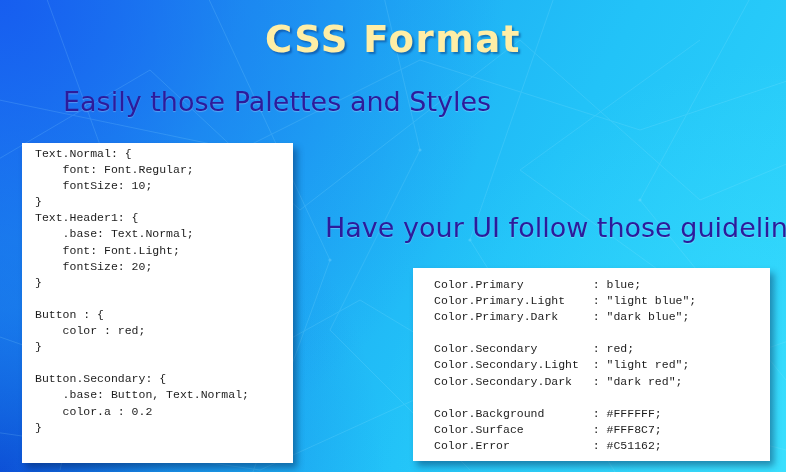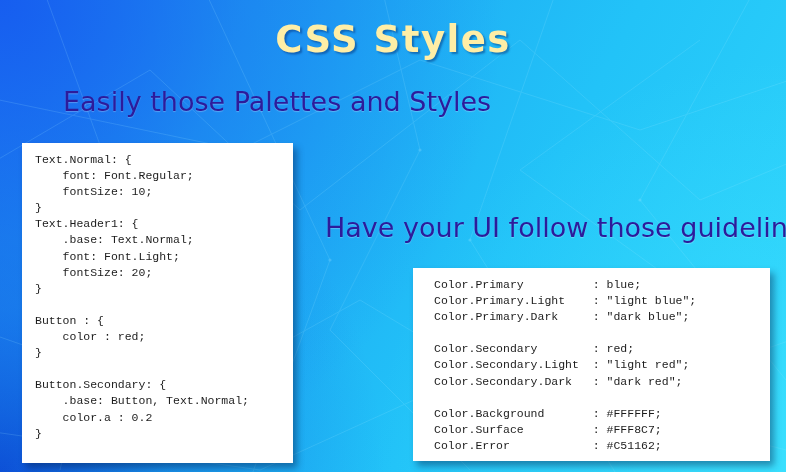--- a/index.html
+++ b/index.html
@@ -85,21 +85,21 @@
     margin: 0;
   }
 
   #code-left {
     left: 22px;
     top: 143px;
     width: 271px;
     height: 320px;
   }
   #code-left .code-inner {
-    padding: 9px 0 0 13px;
+    padding: 3px 0 0 13px;
   }
 
   #code-right {
     left: 413px;
     top: 268px;
     width: 357px;
     height: 193px;
   }
   #code-right .code-inner {
     padding: 9px 4px 0 21px;
@@ -130,21 +130,21 @@
       <circle cx="330" cy="260" r="1.6"></circle>
       <circle cx="470" cy="240" r="1.6"></circle>
       <circle cx="640" cy="200" r="1.6"></circle>
       <circle cx="180" cy="400" r="1.6"></circle>
       <circle cx="560" cy="420" r="1.6"></circle>
       <circle cx="420" cy="150" r="1.6"></circle>
       <circle cx="240" cy="150" r="1.6"></circle>
     </g>
   </svg>
 
-  <div id="title">CSS Styles</div>
+  <div id="title">CSS Format</div>
 
   <div id="subhead-left" class="subhead">Easily those Palettes and Styles</div>
 
   <div id="subhead-right" class="subhead">Have your UI follow those guidelines</div>
 
   <div id="code-left" class="code-panel">
     <pre class="code-inner"><span class="code-line">Text.Normal: {</span><span class="code-line">    font: Font.Regular;</span><span class="code-line">    fontSize: 10;</span><span class="code-line">}</span><span class="code-line">Text.Header1: {</span><span class="code-line">    .base: Text.Normal;</span><span class="code-line">    font: Font.Light;</span><span class="code-line">    fontSize: 20;</span><span class="code-line">}</span><span class="code-line">&nbsp;</span><span class="code-line">Button : {</span><span class="code-line">    color : red;</span><span class="code-line">}</span><span class="code-line">&nbsp;</span><span class="code-line">Button.Secondary: {</span><span class="code-line">    .base: Button, Text.Normal;</span><span class="code-line">    color.a : 0.2</span><span class="code-line">}</span></pre>
   </div>
 
   <div id="code-right" class="code-panel">

